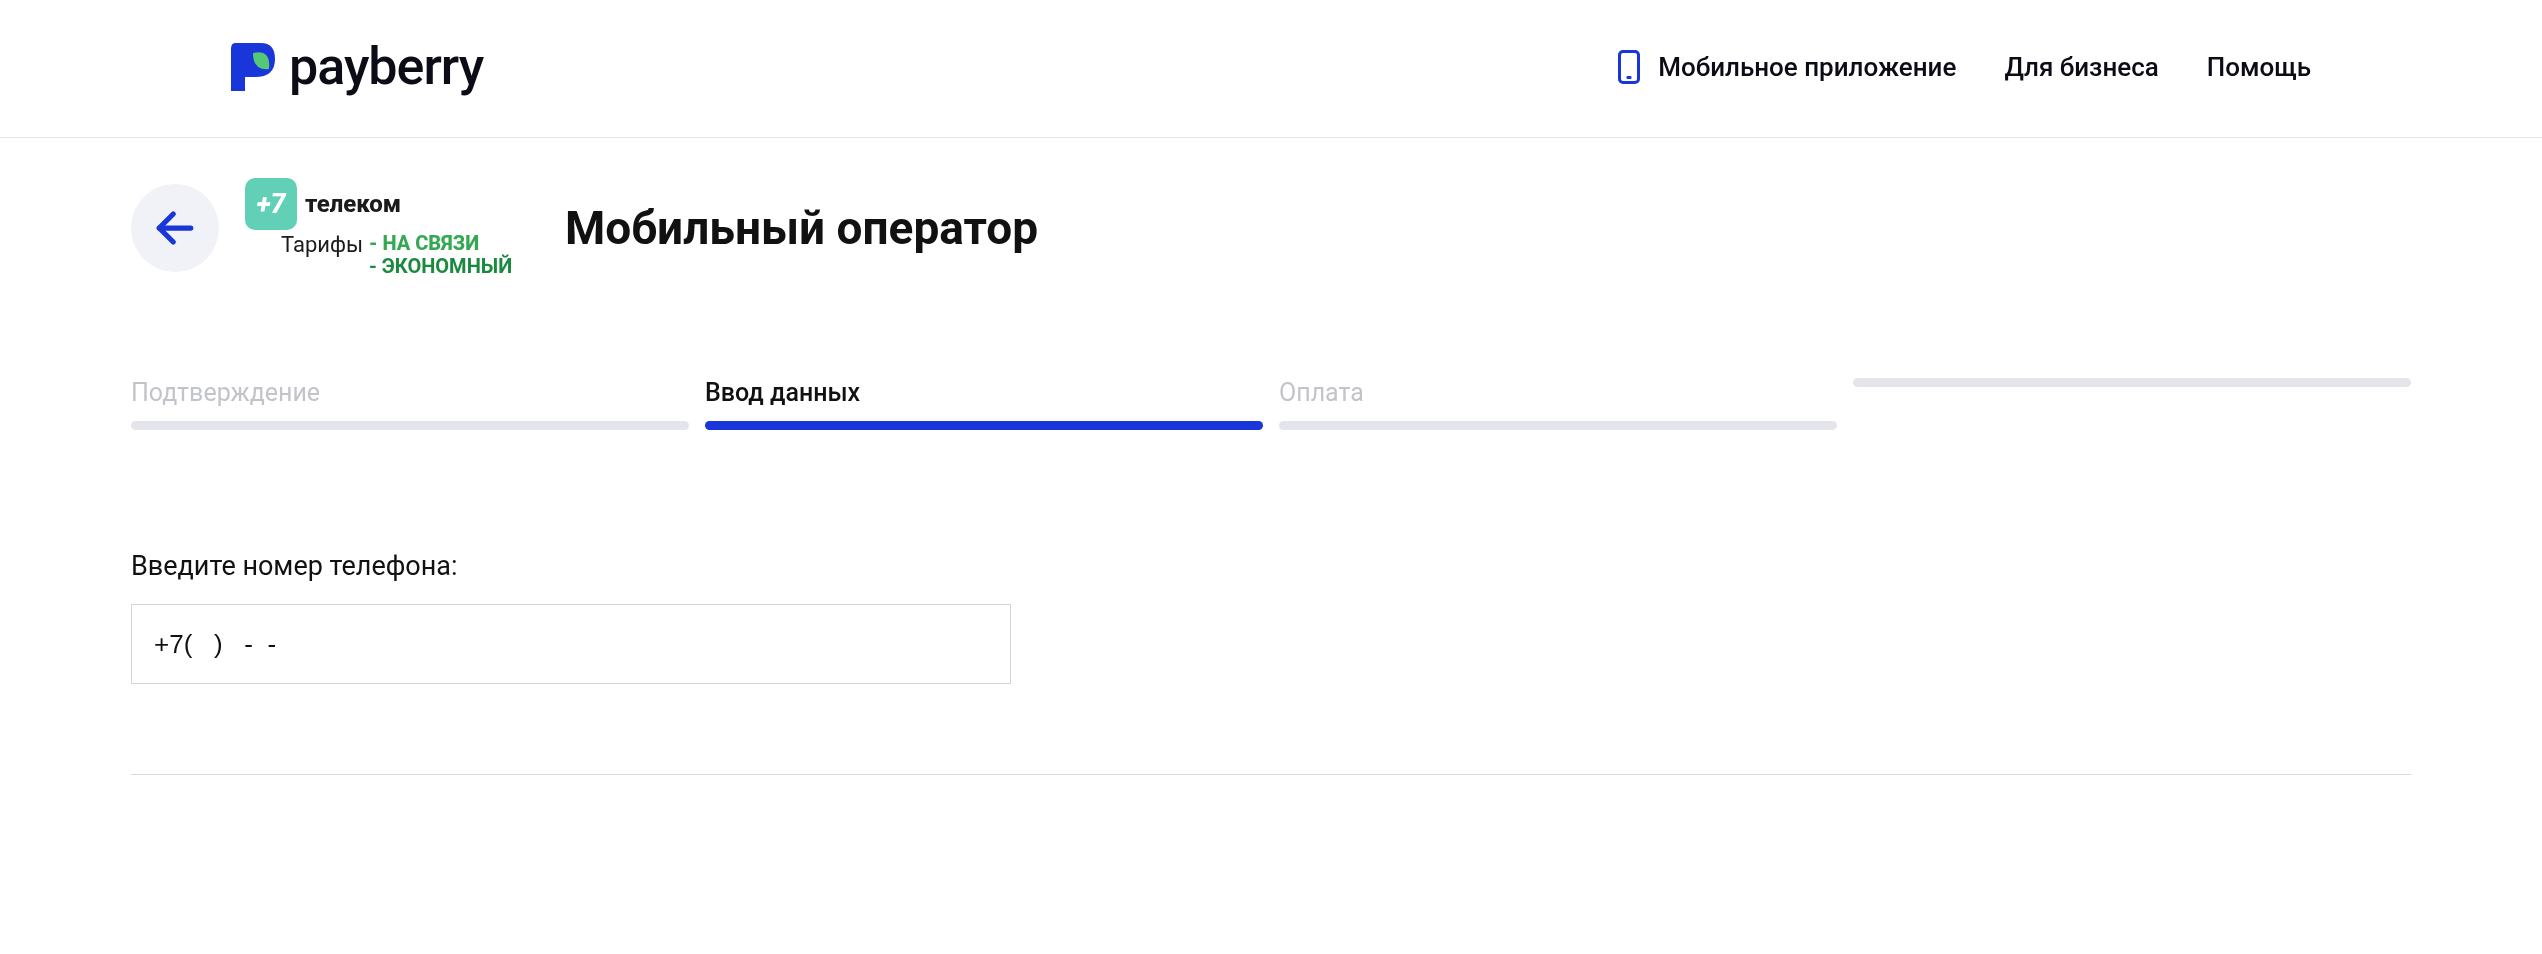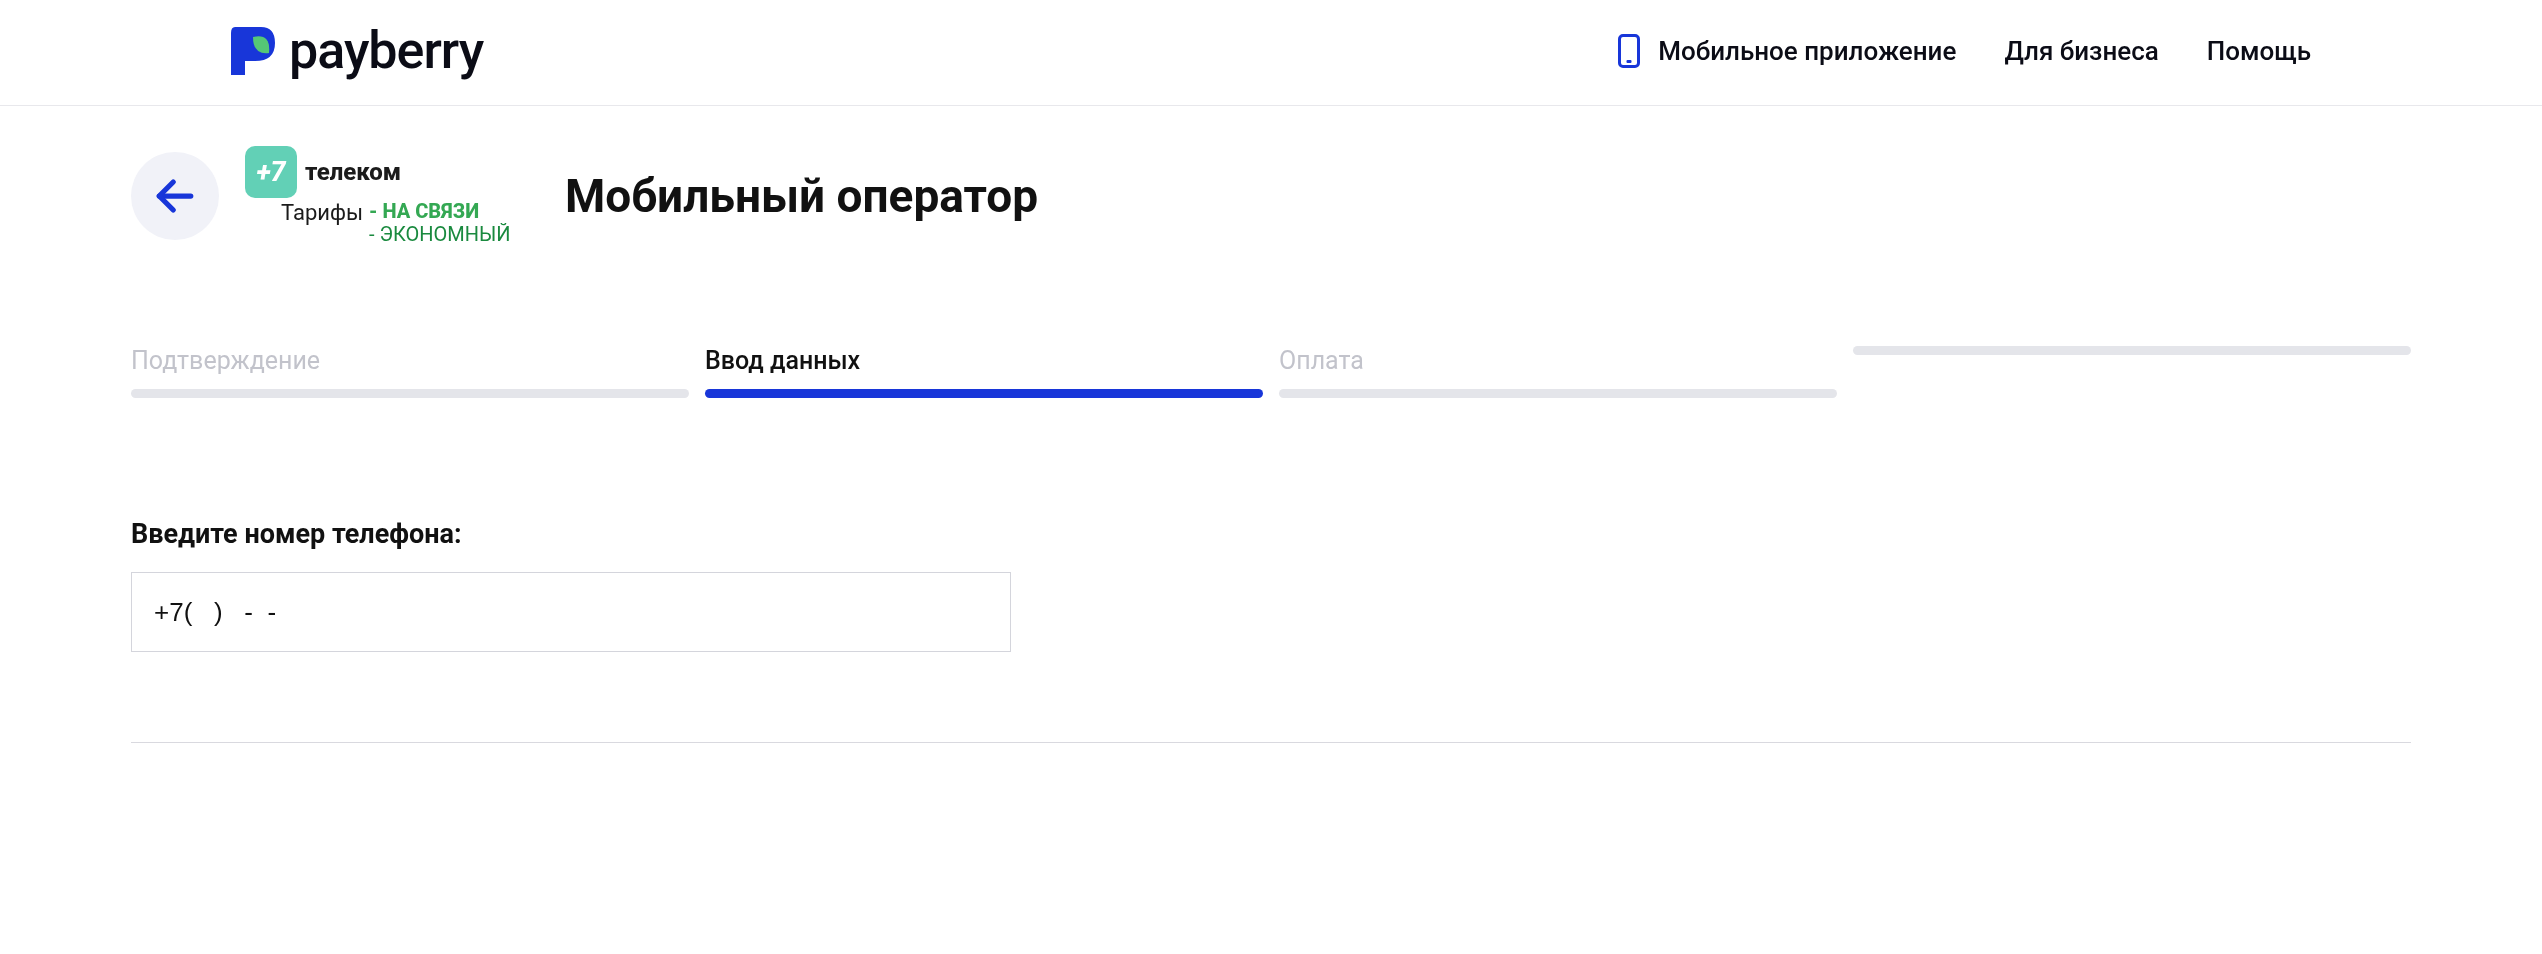--- a/index.html
+++ b/index.html
@@ -1,20 +1,20 @@
 <!DOCTYPE html>
 <html><head>
   <meta charset="utf-8">
   <style>
     * { margin:0; padding:0; box-sizing:border-box; }
     body { font-family: -apple-system, BlinkMacSystemFont, "Segoe UI", Roboto, Arial, sans-serif; background:#fff; color:#0b0c16; }
 
     
     .top-header { border-bottom:1px solid #e8e8ec; }
-    .top-inner { max-width:2360px; margin:0 auto; padding:20px 140px 24px 140px; display:flex; align-items:center; justify-content:space-between; }
+    .top-inner { max-width:2360px; margin:16px auto; padding:20px 140px 24px 140px; display:flex; align-items:center; justify-content:space-between; }
     .logo-wrap { display:flex; align-items:center; gap:14px; }
     .logo-leaf svg { display:block; }
     .logo-text { font-size:52px; font-weight:500; color:#0b0c16; letter-spacing:-1px; }
     .nav-links { display:flex; align-items:center; gap:48px; font-size:26px; font-weight:500; }
     .nav-link { display:flex; align-items:center; gap:18px; cursor:pointer; }
     .phone-icon { width:22px; height:34px; border:3px solid #1836d9; border-radius:5px; position:relative; }
     .phone-icon::after { content:''; position:absolute; bottom:2px; left:50%; transform:translateX(-50%); width:5px; height:3px; background:#1836d9; border-radius:1px; }
 
     
     .page-content { max-width:2440px; margin:0 auto; padding:40px 80px 0 80px; }
@@ -24,34 +24,34 @@
     .back-btn svg { width:42px; height:42px; stroke:#1836d9; }
 
     .provider-tile { width:270px; display:flex; flex-direction:column; align-items:flex-start; }
     .prov-top { display:flex; align-items:center; gap:8px; }
     .prov-badge { width:52px; height:52px; border-radius:10px; background:#62d0b6; display:flex; align-items:center; justify-content:center; font-size:27px; font-weight:800; color:#fff; font-style:italic; }
     .prov-name { font-size:24px; font-weight:800; color:#1b1b1b; text-transform:lowercase; }
     .prov-sub-row { display:flex; align-items:flex-start; gap:6px; margin-top:2px;margin-left:36px; }
     .prov-tariff-lbl { font-size:22px; color:#1b1b1b; }
     .prov-tags { display:flex; flex-direction:column; line-height:1.15; }
     .prov-tag1 { font-size:20px; font-weight:800; color:#34a853; }
-    .prov-tag2 { font-size:20px; font-weight:400; color:#1a8a3f; }
+    .prov-tag2 { font-size:20px; font-weight:700; color:#1a8a3f; }
 
     .page-title { font-size:46px; font-weight:700; color:#111; margin-left:24px; }
 
     
     .steps { display:flex; gap:16px; margin-bottom:120px; }
     .step { flex:1; }
     .step-label { font-size:25px; margin-bottom:14px; color:#c2c3cb; }
     .step.active .step-label { color:#111; font-weight:500; }
     .step-bar { height:9px; border-radius:5px; background:#e4e5ea; }
     .step.active .step-bar { background:#1836d9; }
 
     
-    .field-label { font-size:27px; color:#111; margin-bottom:22px;font-weight:bold; }
+    .field-label { font-size:27px; color:#111; margin-bottom:22px; }
     .field-input { width:880px; height:80px; border:1px solid #d4d5dc; padding:0 22px; font-size:26px; color:#111; outline:none; }
     .field-input::placeholder { color:#111; }
 
     .divider { margin-top:90px; border:none; border-top:1px solid #d9d9df; }
   </style>
 </head>
 <body>
 
 <header class="top-header">
   <div class="top-inner">

